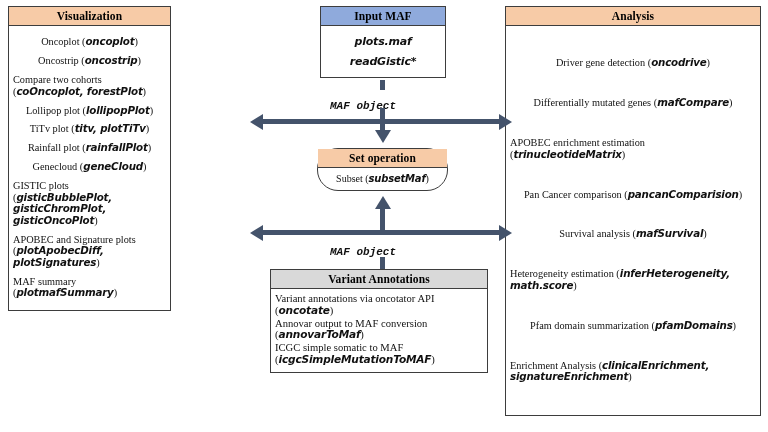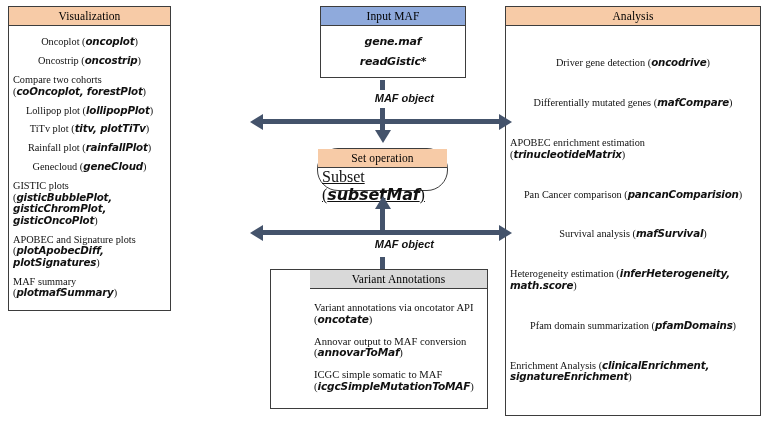--- a/index.html
+++ b/index.html
@@ -19,21 +19,21 @@
   
   .panel {
     position: absolute;
     box-sizing: border-box;
     border: 1.4px solid #3d3d3d;
     background: #ffffff;
   }
   .panel-header {
     box-sizing: border-box;
     text-align: center;
-    font-weight: normal;
+    font-weight: bold;
     border-bottom: 1.4px solid #3d3d3d;
     letter-spacing: .1px;
   }
   .panel-body {
     box-sizing: border-box;
     display: flex;
     flex-direction: column;
     justify-content: space-evenly;
     align-items: center;
     height: calc(100% - var(--hdr, 20px));
@@ -71,21 +71,21 @@
     background: #F7CBA7;
     font-size: 11.5px;
     line-height: 19px;
     height: 19px;
   }
   #analysis-panel .panel-body { --hdr: 19px; padding: 3px 0 4px; }
   #analysis-panel .entry { font-size: 10.3px; }
 
   
   #input-maf-panel {
-    left: 320px; top: 6px; width: 146px; height: 72px;
+    left: 320px; top: 6px; width: 126px; height: 72px;
   }
   #input-maf-panel .panel-header {
     background: #8FAADC;
     font-size: 11.5px;
     line-height: 19px;
     height: 19px;
   }
   #input-maf-panel .panel-body { --hdr: 19px; padding: 2px 0; }
   #input-maf-panel .entry { font-size: 11px; }
 
@@ -93,25 +93,25 @@
   #set-op-panel {
     left: 317px; top: 148px; width: 131px; height: 43px; border-radius: 21px;
   }
   #set-op-panel .panel-header {
     background: #F7CBA7;
     font-size: 11.5px;
     line-height: 19px;
     height: 19px;
   }
   #set-op-panel .panel-body { --hdr: 19px; }
-  #set-op-panel .entry { font-size: 16px; text-decoration: underline; }
+  #set-op-panel .entry { font-size: 10px; }
 
   
   #variant-panel {
-    left: 270px; top: 269px; width: 218px; height: 140px; padding-left: 39px;
+    left: 270px; top: 269px; width: 218px; height: 104px;
   }
   #variant-panel .panel-header {
     background: #D9D9D9;
     font-size: 11.5px;
     line-height: 19px;
     height: 19px;
   }
   #variant-panel .panel-body { --hdr: 19px; padding: 4px 0 6px; }
   #variant-panel .entry { font-size: 10.6px; }
   .vstub {
@@ -133,27 +133,28 @@
     position: absolute;
     width: 0; height: 0;
   }
   .arrow-left  { border-top: 8px solid transparent; border-bottom: 8px solid transparent; border-right: 13px solid #44536B; }
   .arrow-right { border-top: 8px solid transparent; border-bottom: 8px solid transparent; border-left: 13px solid #44536B; }
   .arrow-up    { border-left: 8px solid transparent; border-right: 8px solid transparent; border-bottom: 13px solid #44536B; }
   .arrow-down  { border-left: 8px solid transparent; border-right: 8px solid transparent; border-top: 13px solid #44536B; }
 
   .conn-label {
     position: absolute;
-    font-family: Liberation Sans, sans-serif;
+    font-family: Liberation Mono, monospace;
     font-style: italic;
     font-weight: bold;
     font-size: 11px;
     color: #111111;
     white-space: nowrap;
-    text-align: right;
+    text-align: left;
+    margin-top: 8px;
   }
 </style>
 </head>
 <body>
 
 <div id="stage">
 
   <div class="panel" id="viz-panel">
     <div class="panel-header">Visualization</div>
     <div class="panel-body">
@@ -166,21 +167,21 @@
       <div class="entry"><span>Genecloud (</span><span class="fn">geneCloud</span><span>)</span></div>
       <div class="entry"><span>GISTIC plots (</span><span class="fn">gisticBubblePlot, gisticChromPlot, gisticOncoPlot</span><span>)</span></div>
       <div class="entry"><span>APOBEC and Signature plots (</span><span class="fn">plotApobecDiff, plotSignatures</span><span>)</span></div>
       <div class="entry"><span>MAF summary (</span><span class="fn">plotmafSummary</span><span>)</span></div>
     </div>
   </div>
 
   <div class="panel" id="input-maf-panel">
     <div class="panel-header">Input MAF</div>
     <div class="panel-body">
-      <div class="entry"><span></span><span class="fn">gene.maf</span><span></span></div>
+      <div class="entry"><span></span><span class="fn">plots.maf</span><span></span></div>
       <div class="entry"><span></span><span class="fn">readGistic*</span><span></span></div>
     </div>
   </div>
 
   <div class="panel" id="set-op-panel">
     <div class="panel-header">Set operation</div>
     <div class="panel-body">
       <div class="entry"><span>Subset (</span><span class="fn">subsetMaf</span><span>)</span></div>
     </div>
   </div>

